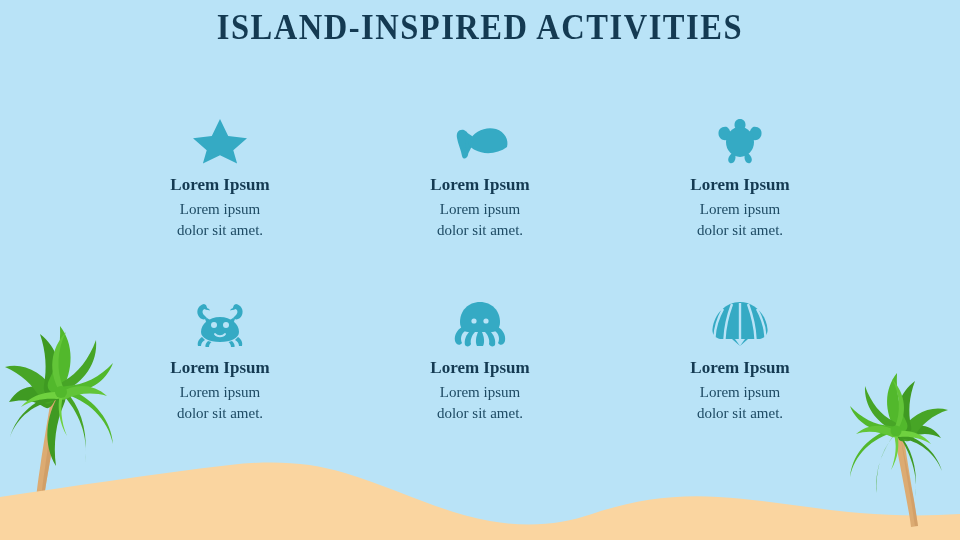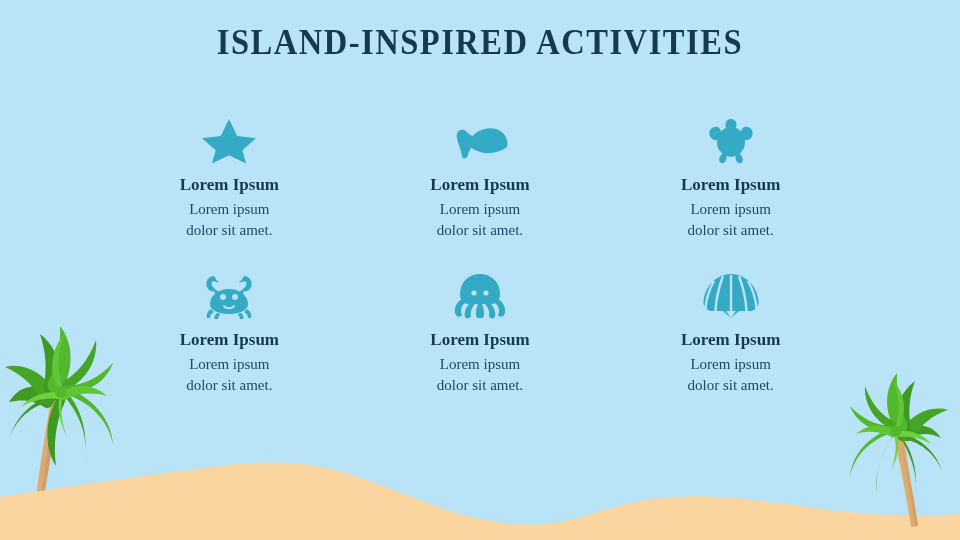--- a/index.html
+++ b/index.html
@@ -30,21 +30,21 @@
     width: 960px;
     height: 540px;
     z-index: 0;
     pointer-events: none;
   }
 
   
   #title {
     position: absolute;
     left: 0;
-    top: 22px;
+    top: 7px;
     width: 960px;
     text-align: center;
     z-index: 3;
   }
   #title .title-text {
     display: inline-block;
     font-family: "Liberation Serif", "DejaVu Serif", serif;
     font-size: 35px;
     font-weight: bold;
     letter-spacing: 1.6px;
@@ -60,20 +60,21 @@
     position: absolute;
     left: 104px;
     top: 118px;
     width: 752px;
     z-index: 2;
     display: grid;
     grid-template-columns: repeat(3, 1fr);
     grid-template-rows: repeat(2, 155px);
     column-gap: 0px;
     row-gap: 0px;
+    gap: 28px;
   }
   .card {
     display: flex;
     flex-direction: column;
     align-items: center;
     text-align: center;
   }
   .card-icon {
     height: 46px;
     display: flex;

